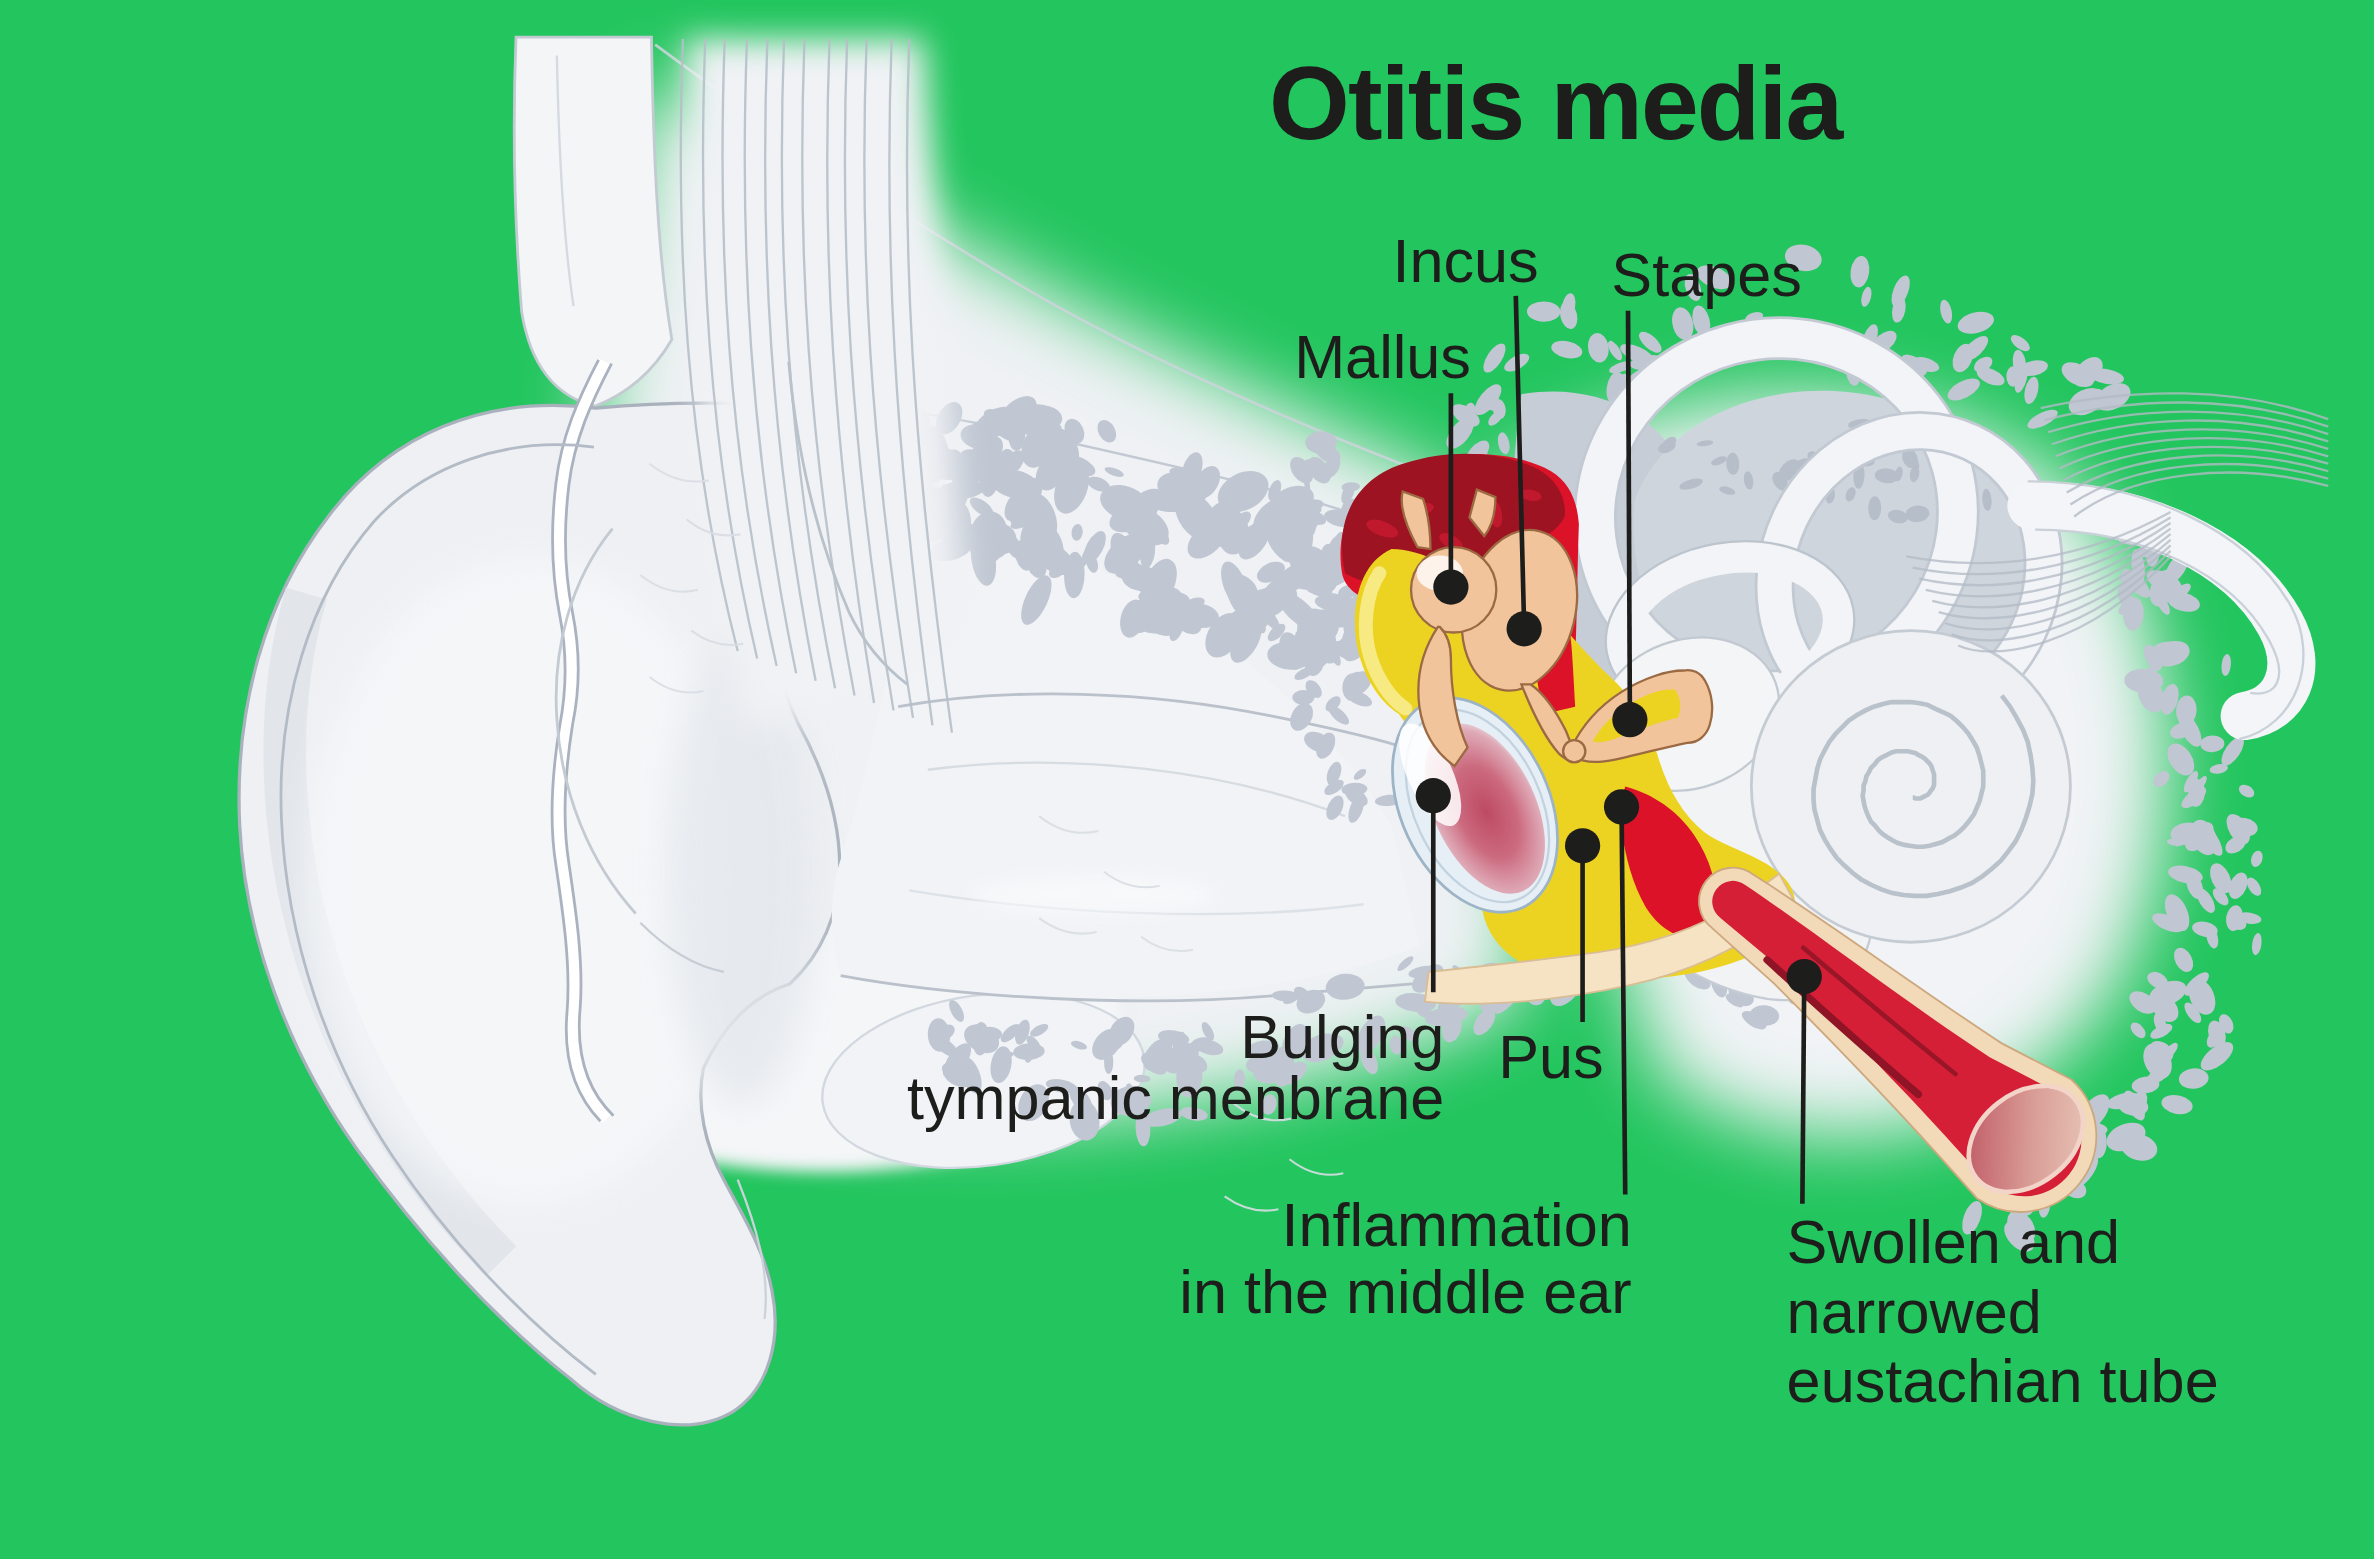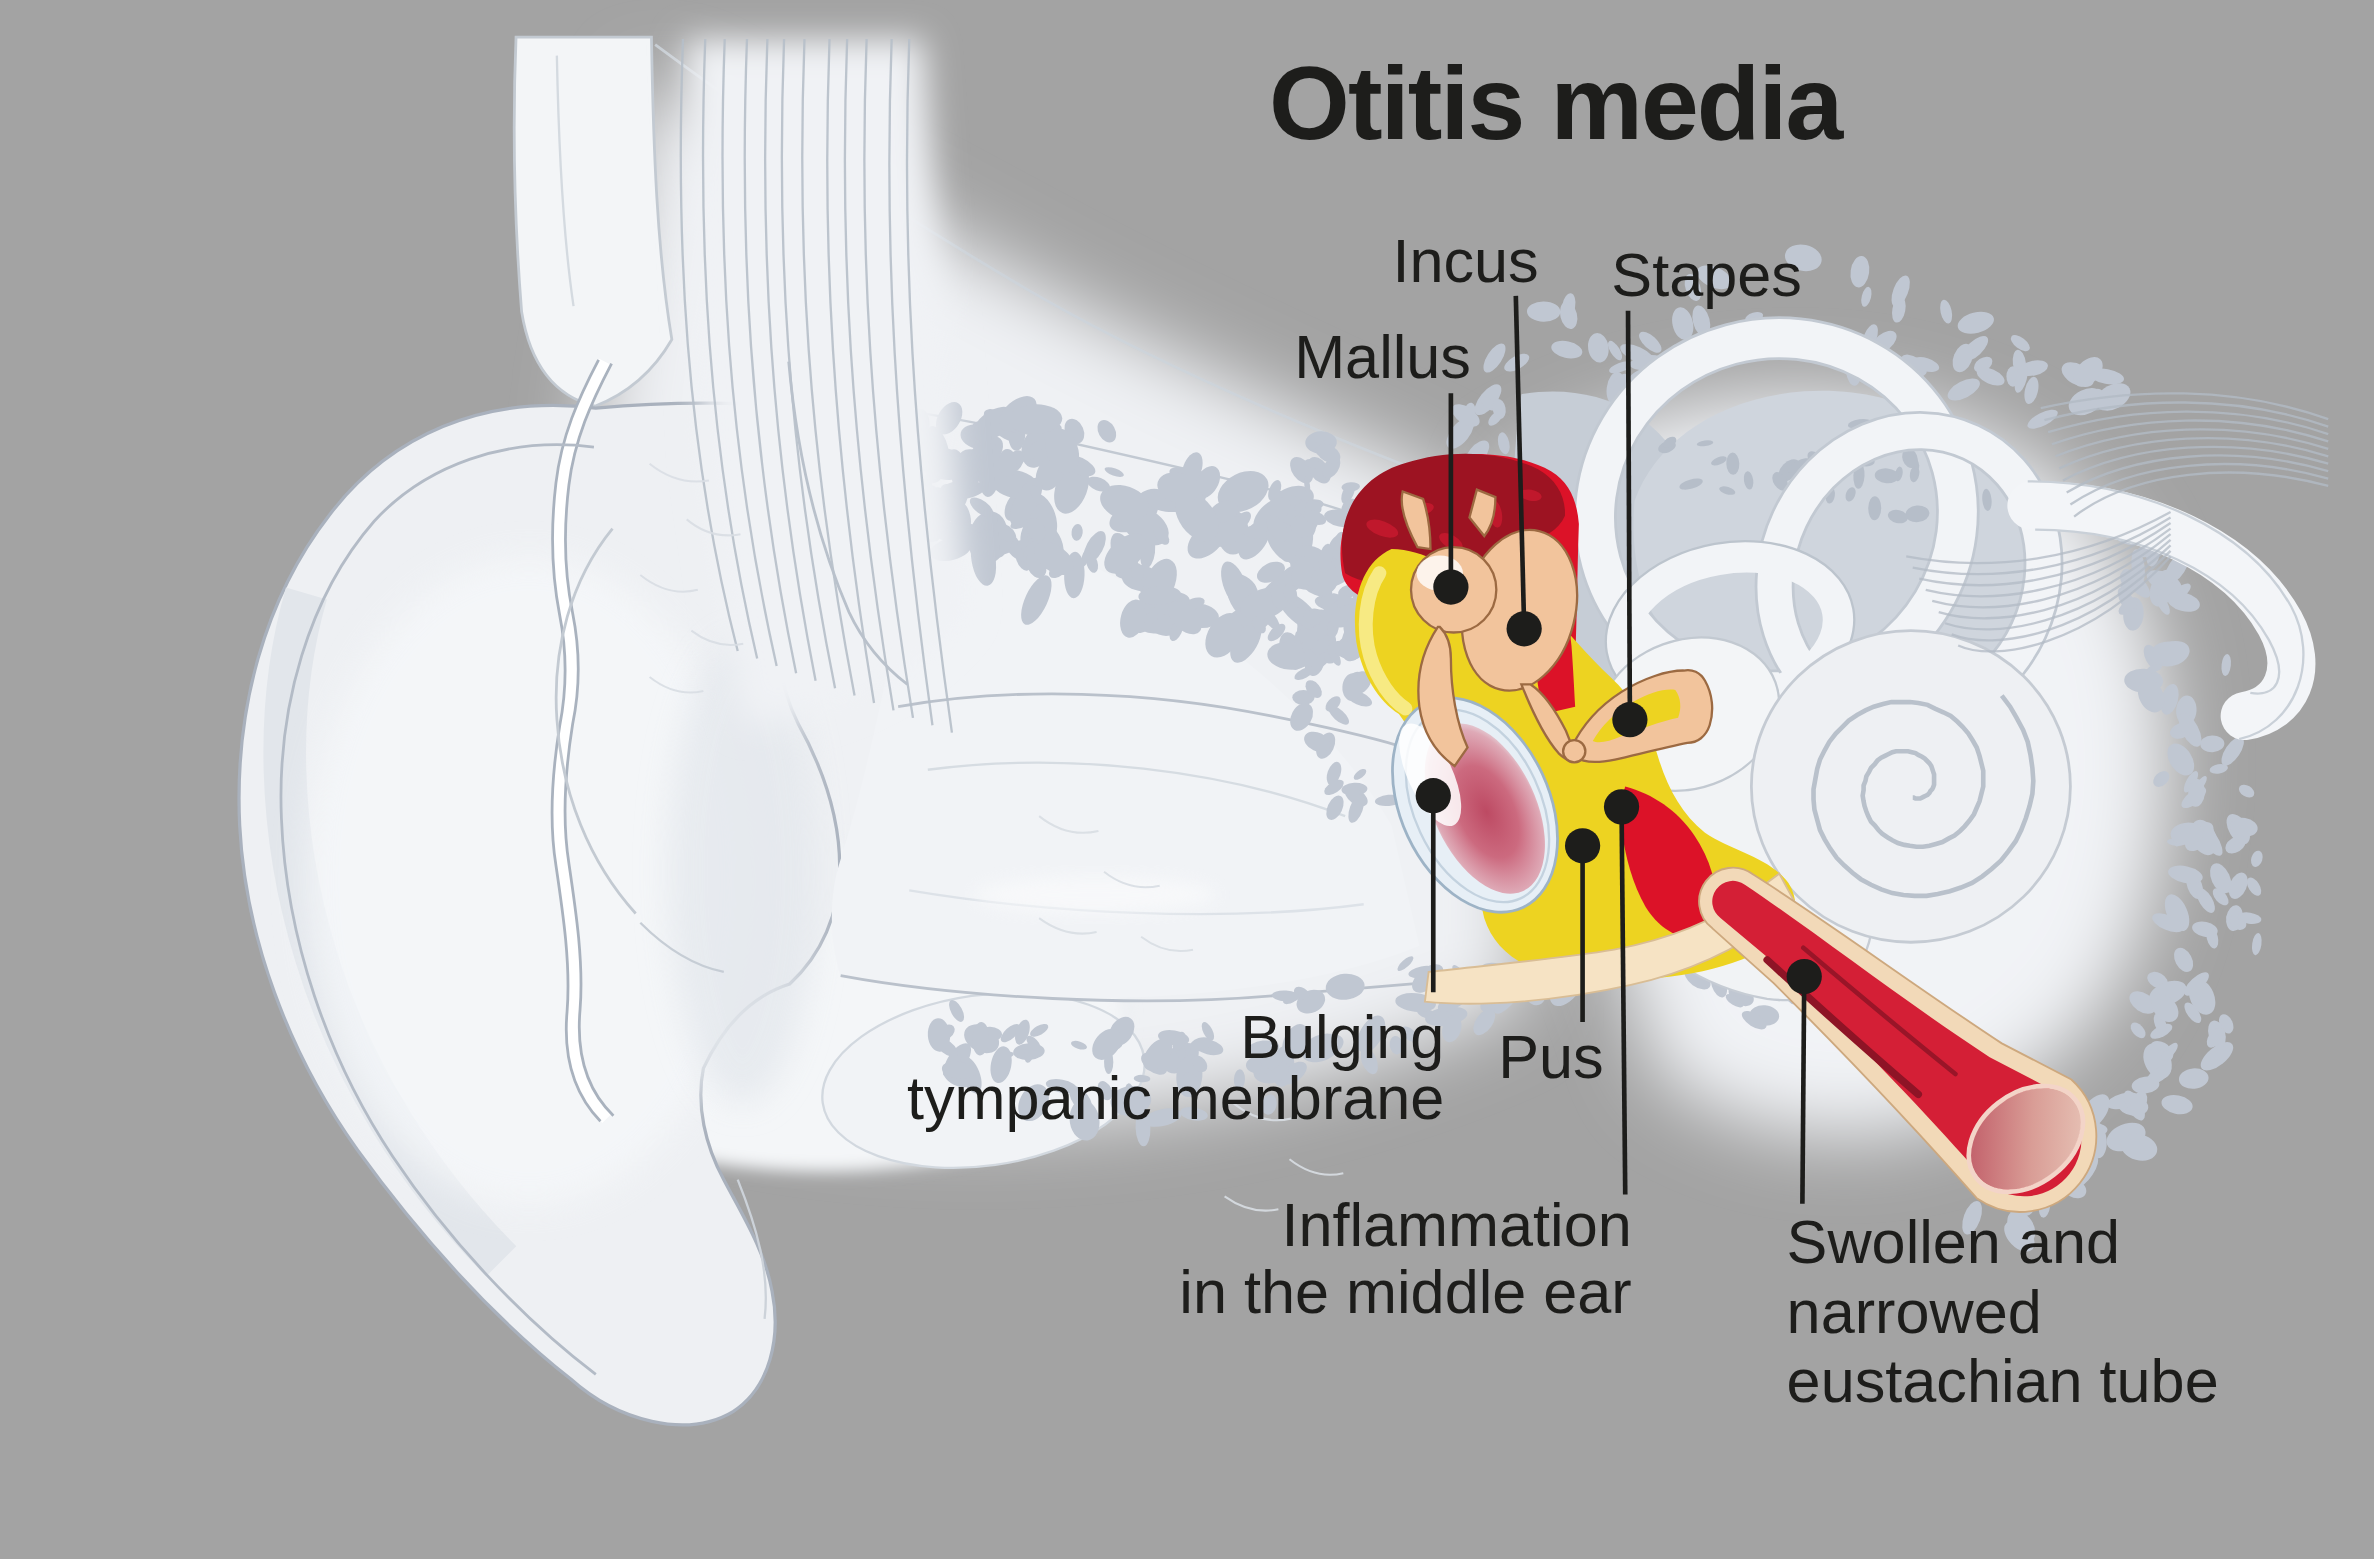--- a/index.html
+++ b/index.html
@@ -1,16 +1,16 @@
 <!DOCTYPE html>
 <html style="font-size:15px"><head>
 <meta charset="utf-8">
 <style>
   html,body{margin:0;padding:0;background:#ffffff;}
-  #stage{position:relative;width:2375px;height:1559px;overflow:hidden;background:#a3a3a3;
+  #stage{position:relative;width:2375px;height:1559px;overflow:hidden;background:#22c55e;
          font-family:"Liberation Sans", sans-serif;}
   svg{position:absolute;left:0;top:0;}
 </style>
 </head>
 <body>
 <div id="stage">
 <svg width="2375" height="1559" viewBox="0 0 2560 1681">
 <defs>
   <filter id="soft40" x="-30%" y="-30%" width="160%" height="160%">
           <feGaussianBlur stdDeviation="40"></feGaussianBlur>

